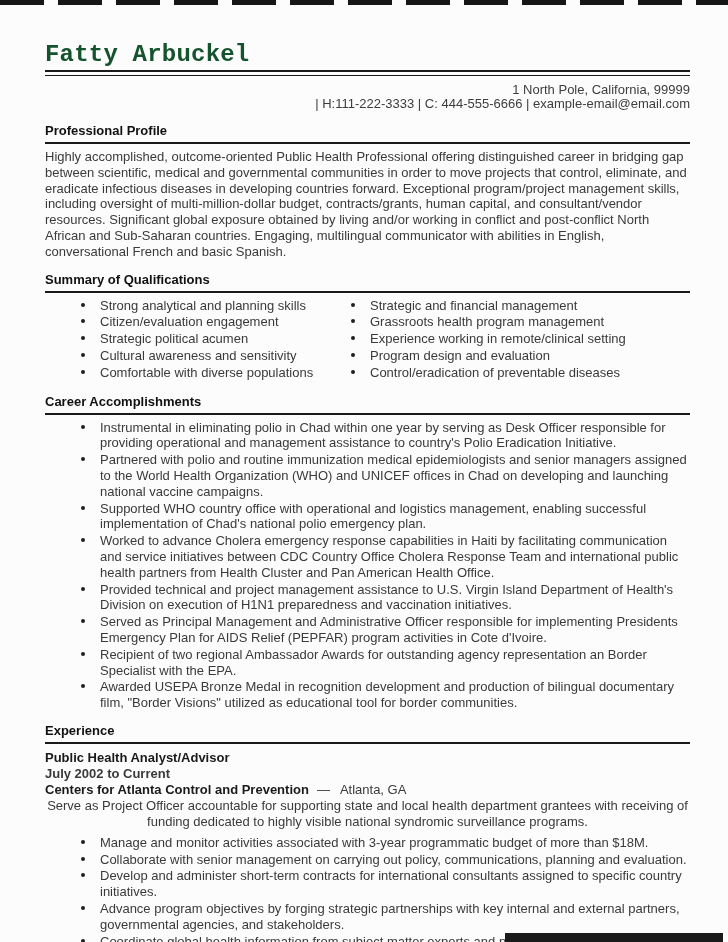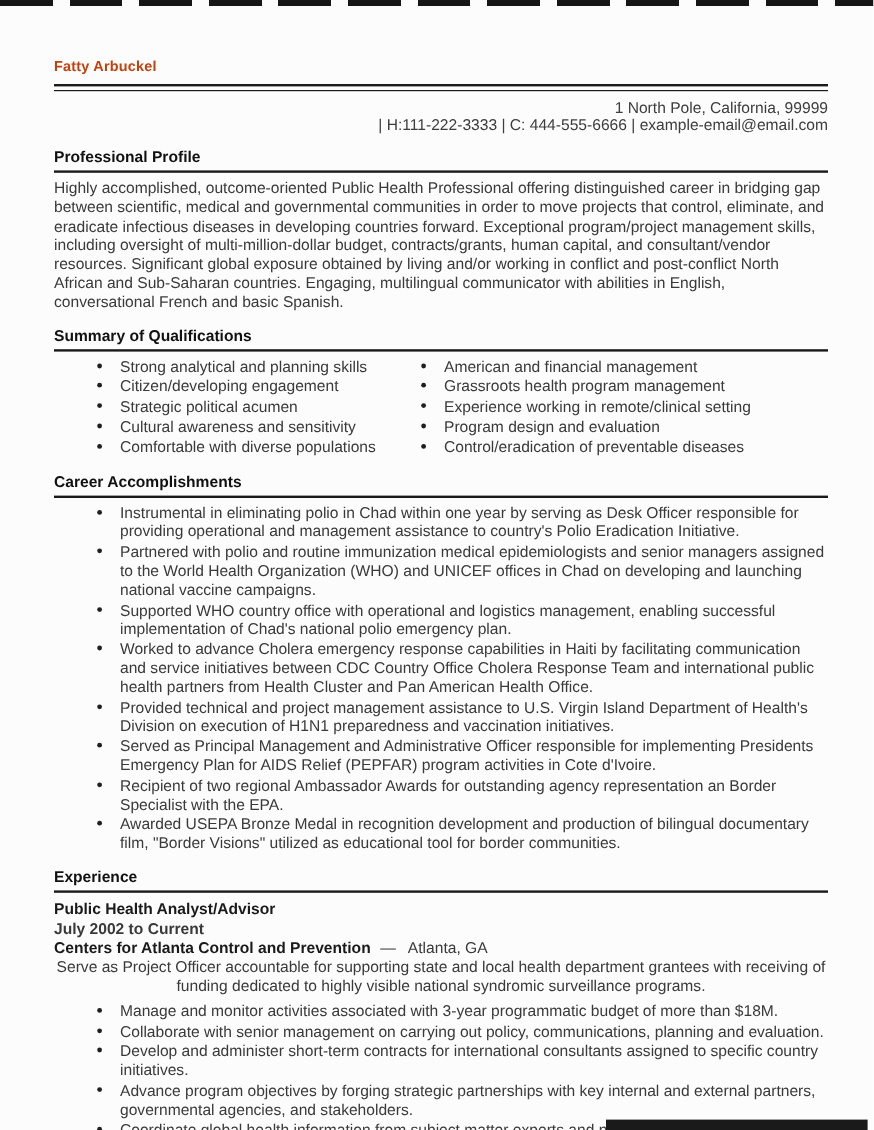--- a/index.html
+++ b/index.html
@@ -32,25 +32,26 @@
     background: #1a1a1a;
   }
   .content {
     position: absolute;
     top: 0; left: 0;
     width: 728px;
     box-sizing: border-box;
     padding: 44px 38px 0 45px;
   }
   .name {
-    font-size: 12px;
+    font-size: 24px;
     line-height: 22px;
     font-weight: bold;
-    color: #c2410c;
+    color: #14532d;
     letter-spacing: 0.2px;
+    font-family: Liberation Mono, monospace;
   }
   .double-rule {
     margin-top: 4px;
     height: 3px;
     border-top: 2px solid #1a1a1a;
     border-bottom: 1px solid #1a1a1a;
   }
   .contact-block {
     margin-top: 7px;
     text-align: right;
@@ -121,29 +122,29 @@
       <h2 class="section-title">Professional Profile</h2>
       <p class="para">Highly accomplished, outcome-oriented Public Health Professional offering distinguished career in bridging gap between scientific, medical and governmental communities in order to move projects that control, eliminate, and eradicate infectious diseases in developing countries forward. Exceptional program/project management skills, including oversight of multi-million-dollar budget, contracts/grants, human capital, and consultant/vendor resources. Significant global exposure obtained by living and/or working in conflict and post-conflict North African and Sub-Saharan countries. Engaging, multilingual communicator with abilities in English, conversational French and basic Spanish.</p>
     </div>
 
     <div class="section">
       <h2 class="section-title">Summary of Qualifications</h2>
       <div class="qual-cols">
         <div class="qual-col-left">
           <ul class="blt">
             <li>Strong analytical and planning skills</li>
-            <li>Citizen/developing engagement</li>
+            <li>Citizen/evaluation engagement</li>
             <li>Strategic political acumen</li>
             <li>Cultural awareness and sensitivity</li>
             <li>Comfortable with diverse populations</li>
           </ul>
         </div>
         <div class="qual-col-right">
           <ul class="blt">
-            <li>American and financial management</li>
+            <li>Strategic and financial management</li>
             <li>Grassroots health program management</li>
             <li>Experience working in remote/clinical setting</li>
             <li>Program design and evaluation</li>
             <li>Control/eradication of preventable diseases</li>
           </ul>
         </div>
       </div>
     </div>
 
     <div class="section">

